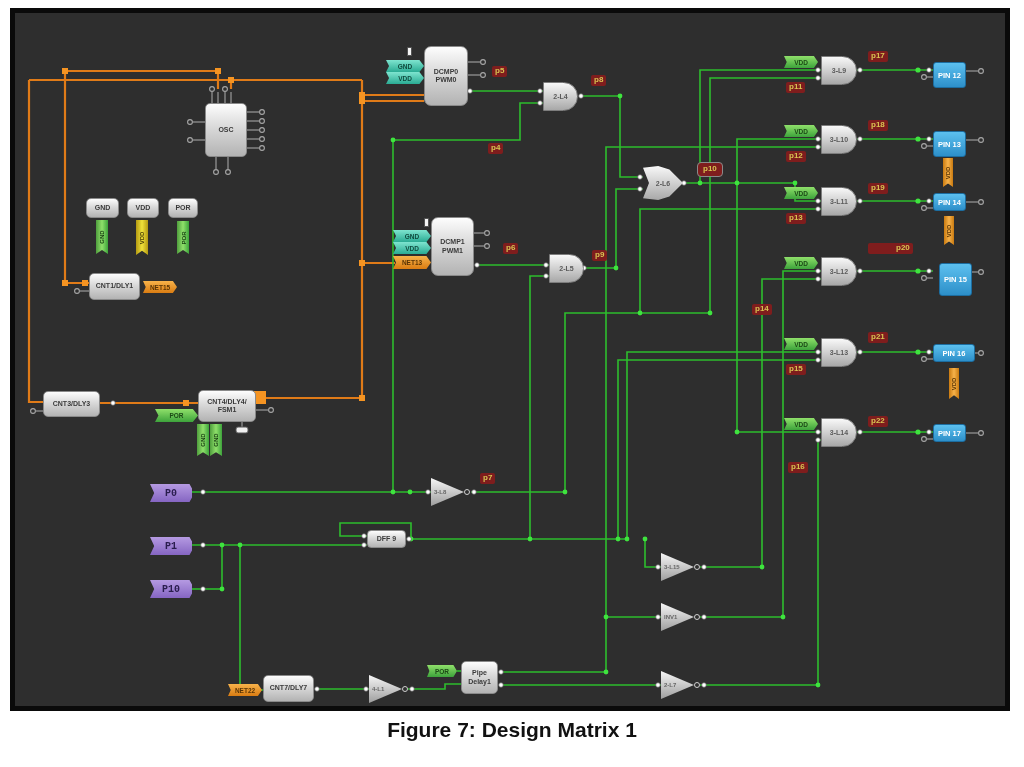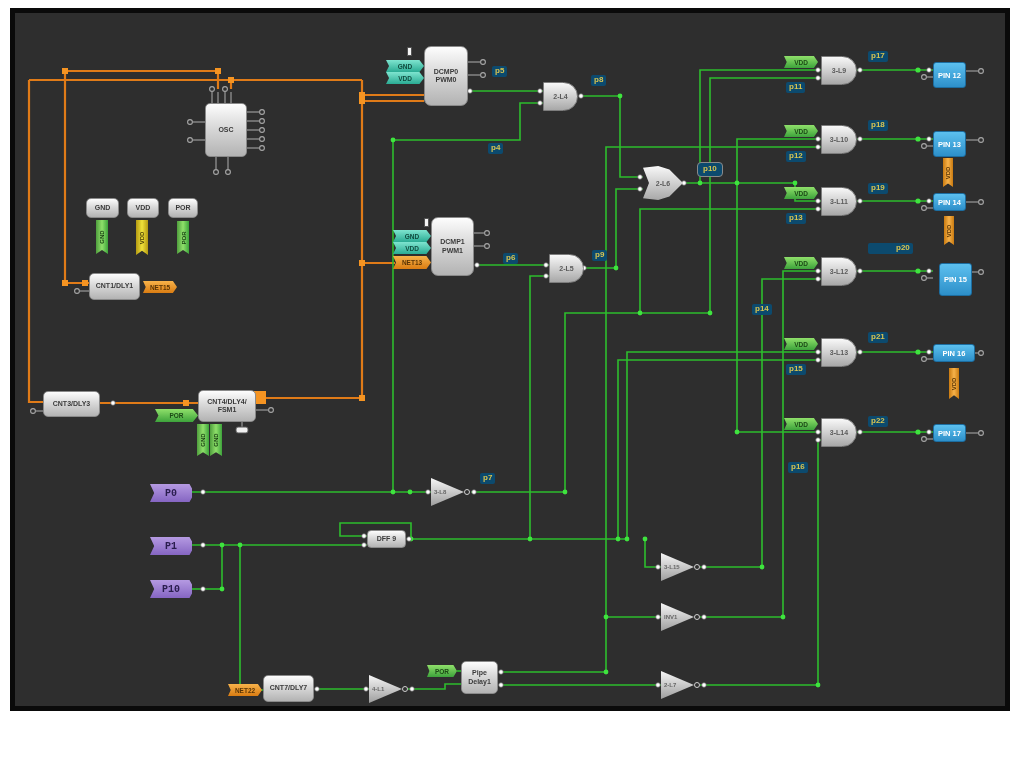--- a/index.html
+++ b/index.html
@@ -4,21 +4,21 @@
 <style>
   html,body{margin:0;padding:0;background:#ffffff;}
   .stage{position:relative;width:1024px;height:767px;background:#ffffff;font-family:"Liberation Sans",sans-serif;overflow:hidden;}
   .frame{position:absolute;left:10px;top:8px;width:1000px;height:703px;background:#2e2e2e;border:5px solid #0a0a0a;box-sizing:border-box;}
   .wires{position:absolute;left:0;top:0;width:1024px;height:767px;pointer-events:none;}
   .blk{position:absolute;background:linear-gradient(180deg,#fdfdfd 0%,#d9d9d9 45%,#b3b3b3 100%);border:1px solid #8a8a8a;border-radius:5px;color:#3a3a3a;font-size:7px;font-weight:bold;display:flex;flex-direction:column;align-items:center;justify-content:center;text-align:center;line-height:1.15;box-sizing:border-box;}
   .gate-and{position:absolute;background:linear-gradient(180deg,#f8f8f8,#a8a8a8);border:1px solid #7d7d7d;border-radius:0 15px 15px 0;color:#5a5a5a;font-size:7px;font-weight:bold;display:flex;align-items:center;justify-content:center;box-sizing:border-box;}
   .gate-or{position:absolute;background:linear-gradient(180deg,#f8f8f8,#a8a8a8);clip-path:polygon(0 5%,38% 0,66% 10%,100% 50%,66% 90%,38% 100%,0 95%,15% 50%);color:#5a5a5a;font-size:7px;font-weight:bold;display:flex;align-items:center;justify-content:center;box-sizing:border-box;}
   .tri{position:absolute;background:linear-gradient(180deg,#f6f6f6,#9e9e9e);clip-path:polygon(0 0,100% 50%,0 100%);color:#666;font-size:6px;font-weight:bold;display:flex;align-items:center;box-sizing:border-box;padding-left:3px;}
   .bubble{position:absolute;width:6px;height:6px;border-radius:50%;background:#2e2e2e;border:1px solid #cfcfcf;box-sizing:border-box;}
-  .plabel{position:absolute;background:#0c4a6e;color:#d8c452;font-size:8px;font-weight:bold;padding:1px 3px;border-radius:2px;line-height:1.1;}
+  .plabel{position:absolute;background:#7f1d1d;color:#d8c452;font-size:8px;font-weight:bold;padding:1px 3px;border-radius:2px;line-height:1.1;}
   .plabel.sel{border:1px solid #8a8a8a;border-radius:4px;padding:2px 5px;}
   .pin{position:absolute;background:linear-gradient(180deg,#5cc0ef,#2d8fc9);border:1px solid #1c6da0;border-radius:3px;color:#ffffff;font-size:7.5px;font-weight:bold;display:flex;align-items:center;justify-content:center;box-sizing:border-box;}
   .tagr{position:absolute;font-size:6.5px;font-weight:bold;display:flex;align-items:center;justify-content:center;box-sizing:border-box;}
   .tag-green{background:linear-gradient(180deg,#8fe06a,#3da33b);color:#1c4a16;clip-path:polygon(0 0,88% 0,100% 50%,88% 100%,0 100%,8% 50%);}
   .tag-teal{background:linear-gradient(180deg,#7ee4cf,#2aab93);color:#0f4a3e;clip-path:polygon(0 0,88% 0,100% 50%,88% 100%,0 100%,8% 50%);}
   .tag-orange{background:linear-gradient(180deg,#f7b24a,#d97c12);color:#5a3404;clip-path:polygon(0 0,88% 0,100% 50%,88% 100%,0 100%,8% 50%);}
   .tag-purple{background:linear-gradient(180deg,#b59ae2,#8565c2);color:#2a1d4e;font-size:10px;clip-path:polygon(0 0,94% 0,100% 25%,100% 75%,94% 100%,0 100%,10% 50%);font-family:Liberation Mono, monospace;}
   .ribbon{position:absolute;display:flex;align-items:center;justify-content:center;box-sizing:border-box;clip-path:polygon(0 0,100% 0,100% 100%,50% 88%,0 100%);}
   .ribbon span{transform:rotate(-90deg);font-size:6px;font-weight:bold;white-space:nowrap;}
   .rib-green{background:linear-gradient(90deg,#4f9e3d,#8fe06a,#3da33b);color:#173f12;}
@@ -465,30 +465,31 @@
   <div class="ribbon rib-orange" style="left:944px;top:216px;width:10px;height:29px;">
       <span>VDD</span>
     </div>
   <div class="ribbon rib-orange" style="left:949px;top:368px;width:10px;height:31px;">
       <span>VDD</span>
     </div>
 
   <div class="plabel" style="left:492px;top:66px;">p5</div>
   <div class="plabel" style="left:591px;top:75px;">p8</div>
   <div class="plabel" style="left:488px;top:143px;">p4</div>
-  <div class="plabel" style="left:503px;top:253px;">p6</div>
+  <div class="plabel" style="left:503px;top:243px;">p6</div>
   <div class="plabel" style="left:592px;top:250px;">p9</div>
   <div class="plabel sel" style="left:697px;top:162px;">p10</div>
   <div class="plabel" style="left:480px;top:473px;">p7</div>
   <div class="plabel" style="left:786px;top:82px;">p11</div>
   <div class="plabel" style="left:786px;top:151px;">p12</div>
   <div class="plabel" style="left:786px;top:213px;">p13</div>
   <div class="plabel" style="left:752px;top:283px;margin-top:21px;">p14</div>
   <div class="plabel" style="left:786px;top:364px;">p15</div>
   <div class="plabel" style="left:788px;top:462px;text-align:right;">p16</div>
   <div class="plabel" style="left:868px;top:51px;">p17</div>
   <div class="plabel" style="left:868px;top:120px;">p18</div>
   <div class="plabel" style="left:868px;top:183px;">p19</div>
   <div class="plabel" style="left:868px;top:243px;padding-left:28px;">p20</div>
   <div class="plabel" style="left:868px;top:332px;">p21</div>
   <div class="plabel" style="left:868px;top:416px;">p22</div>
 
+  <div class="caption">Figure 7: Design Matrix 1</div>
 </div>
 
 </body></html>

